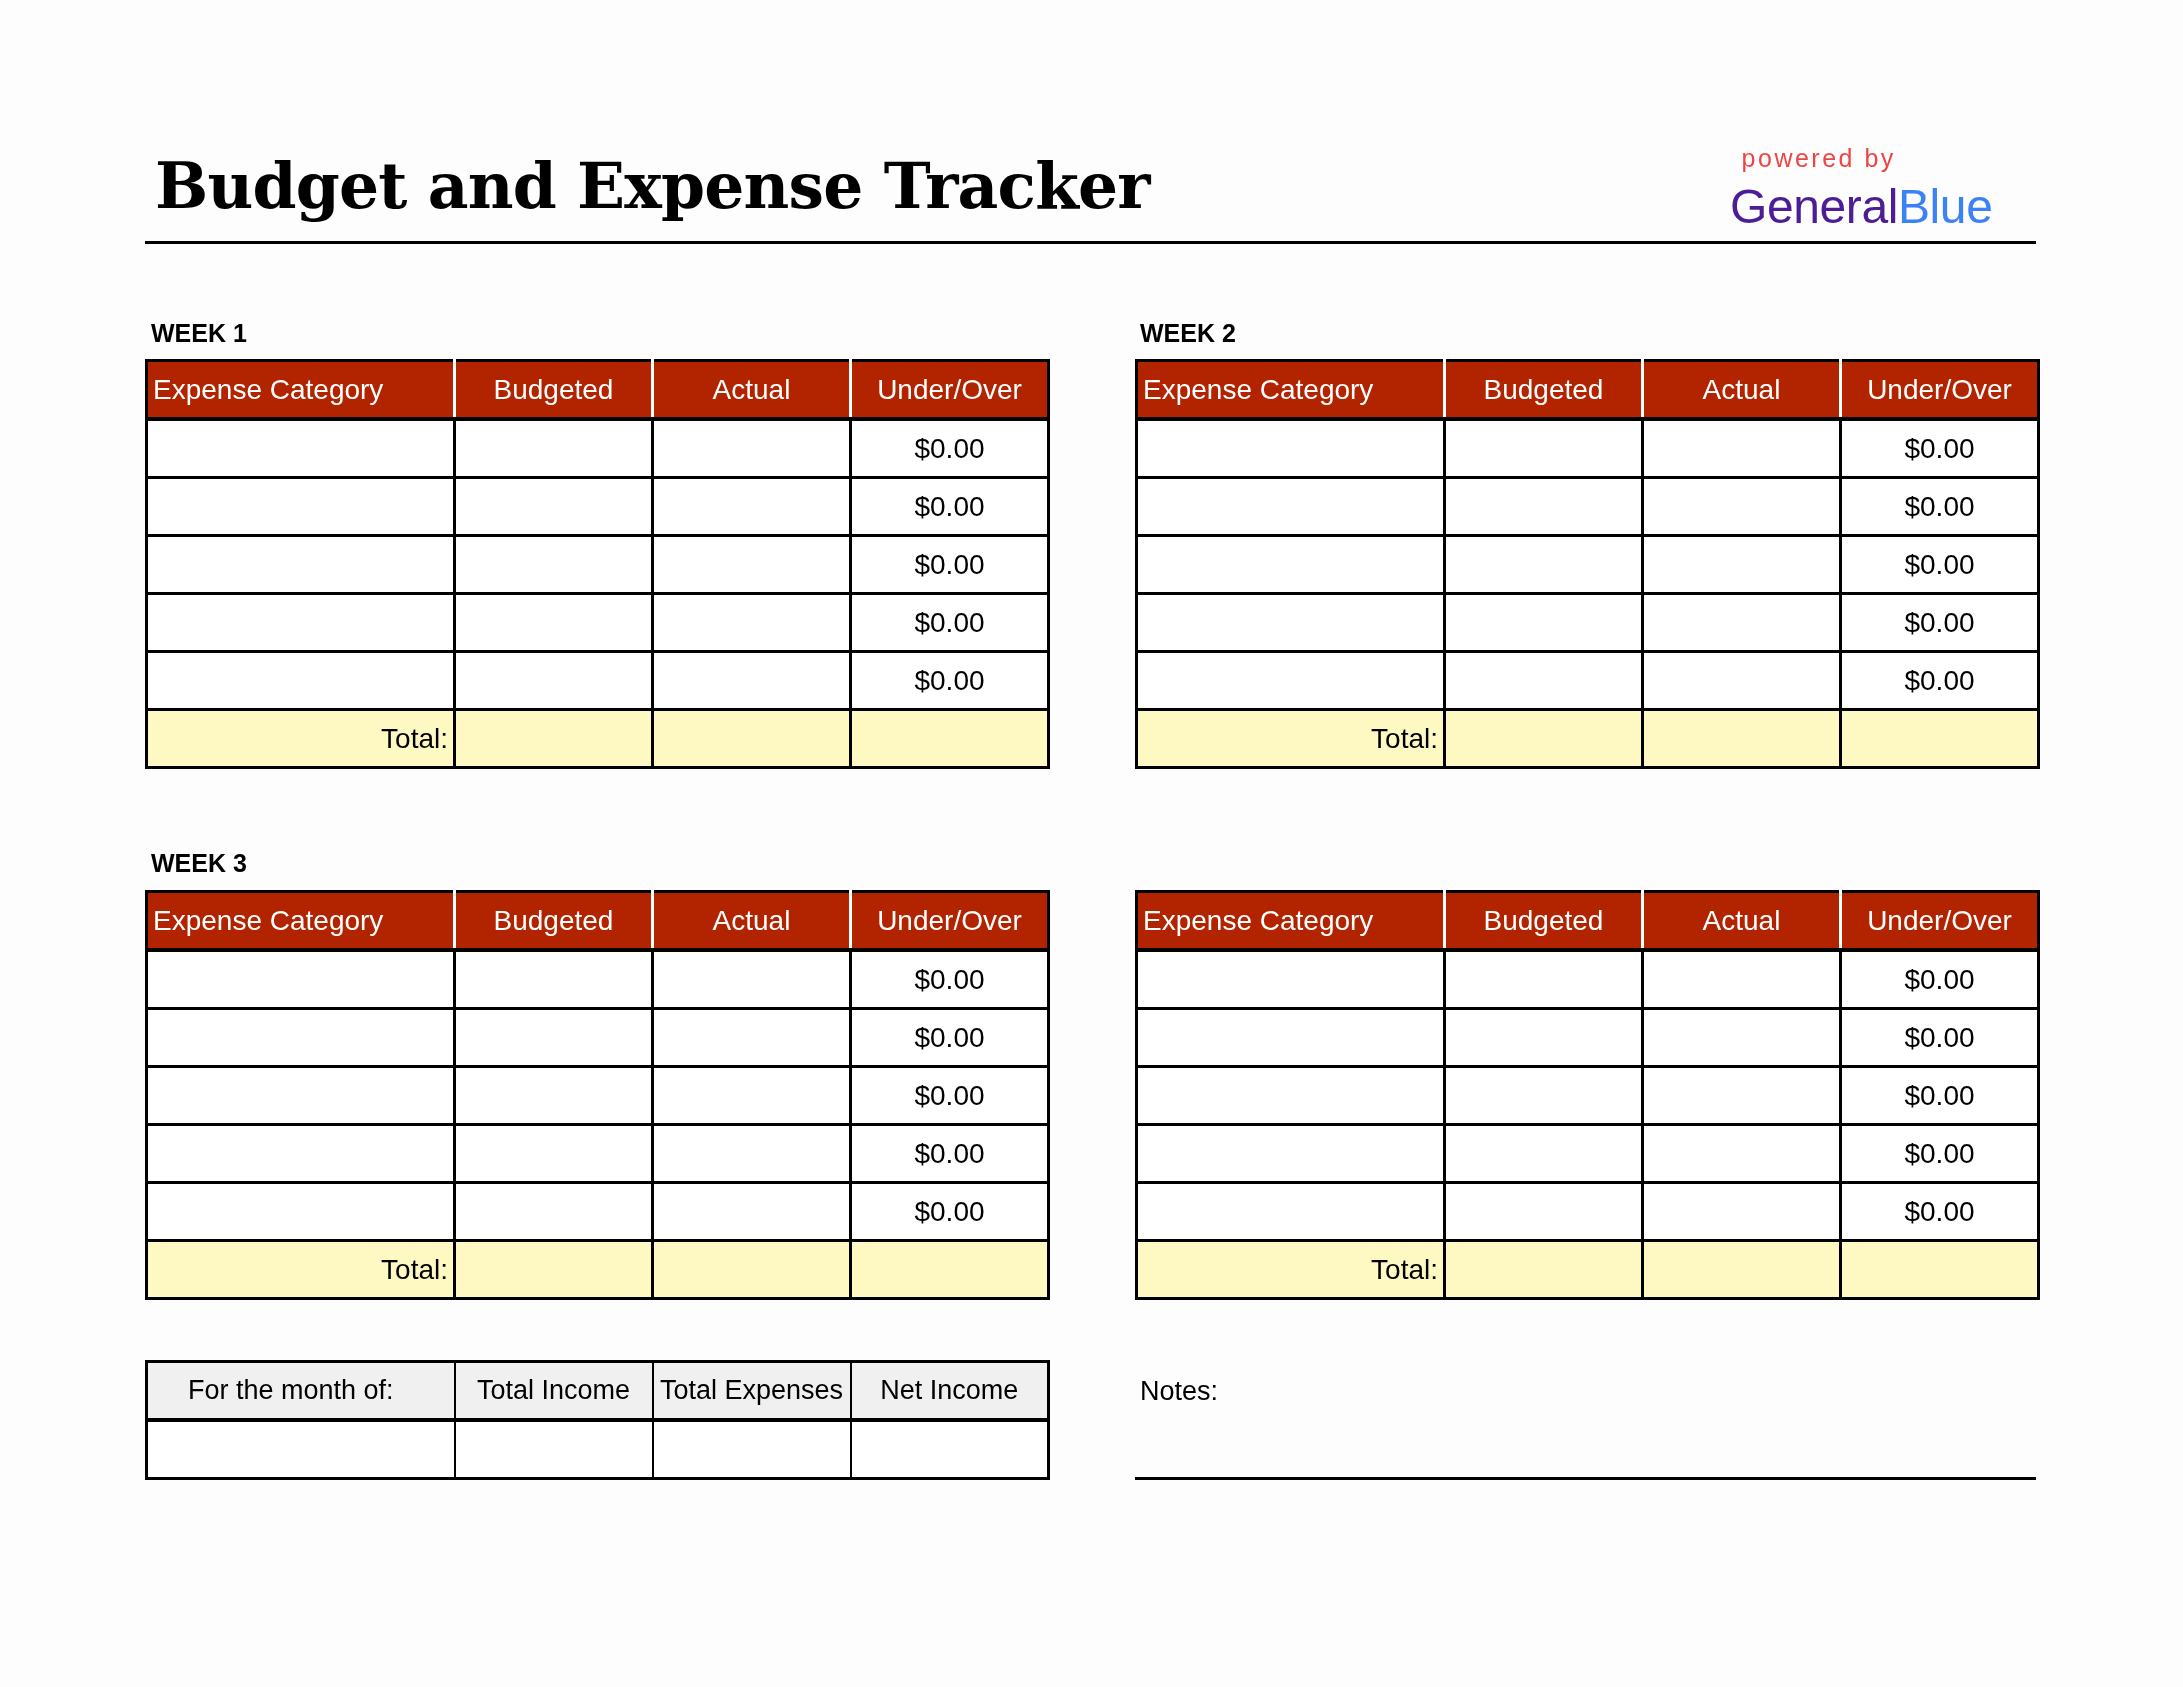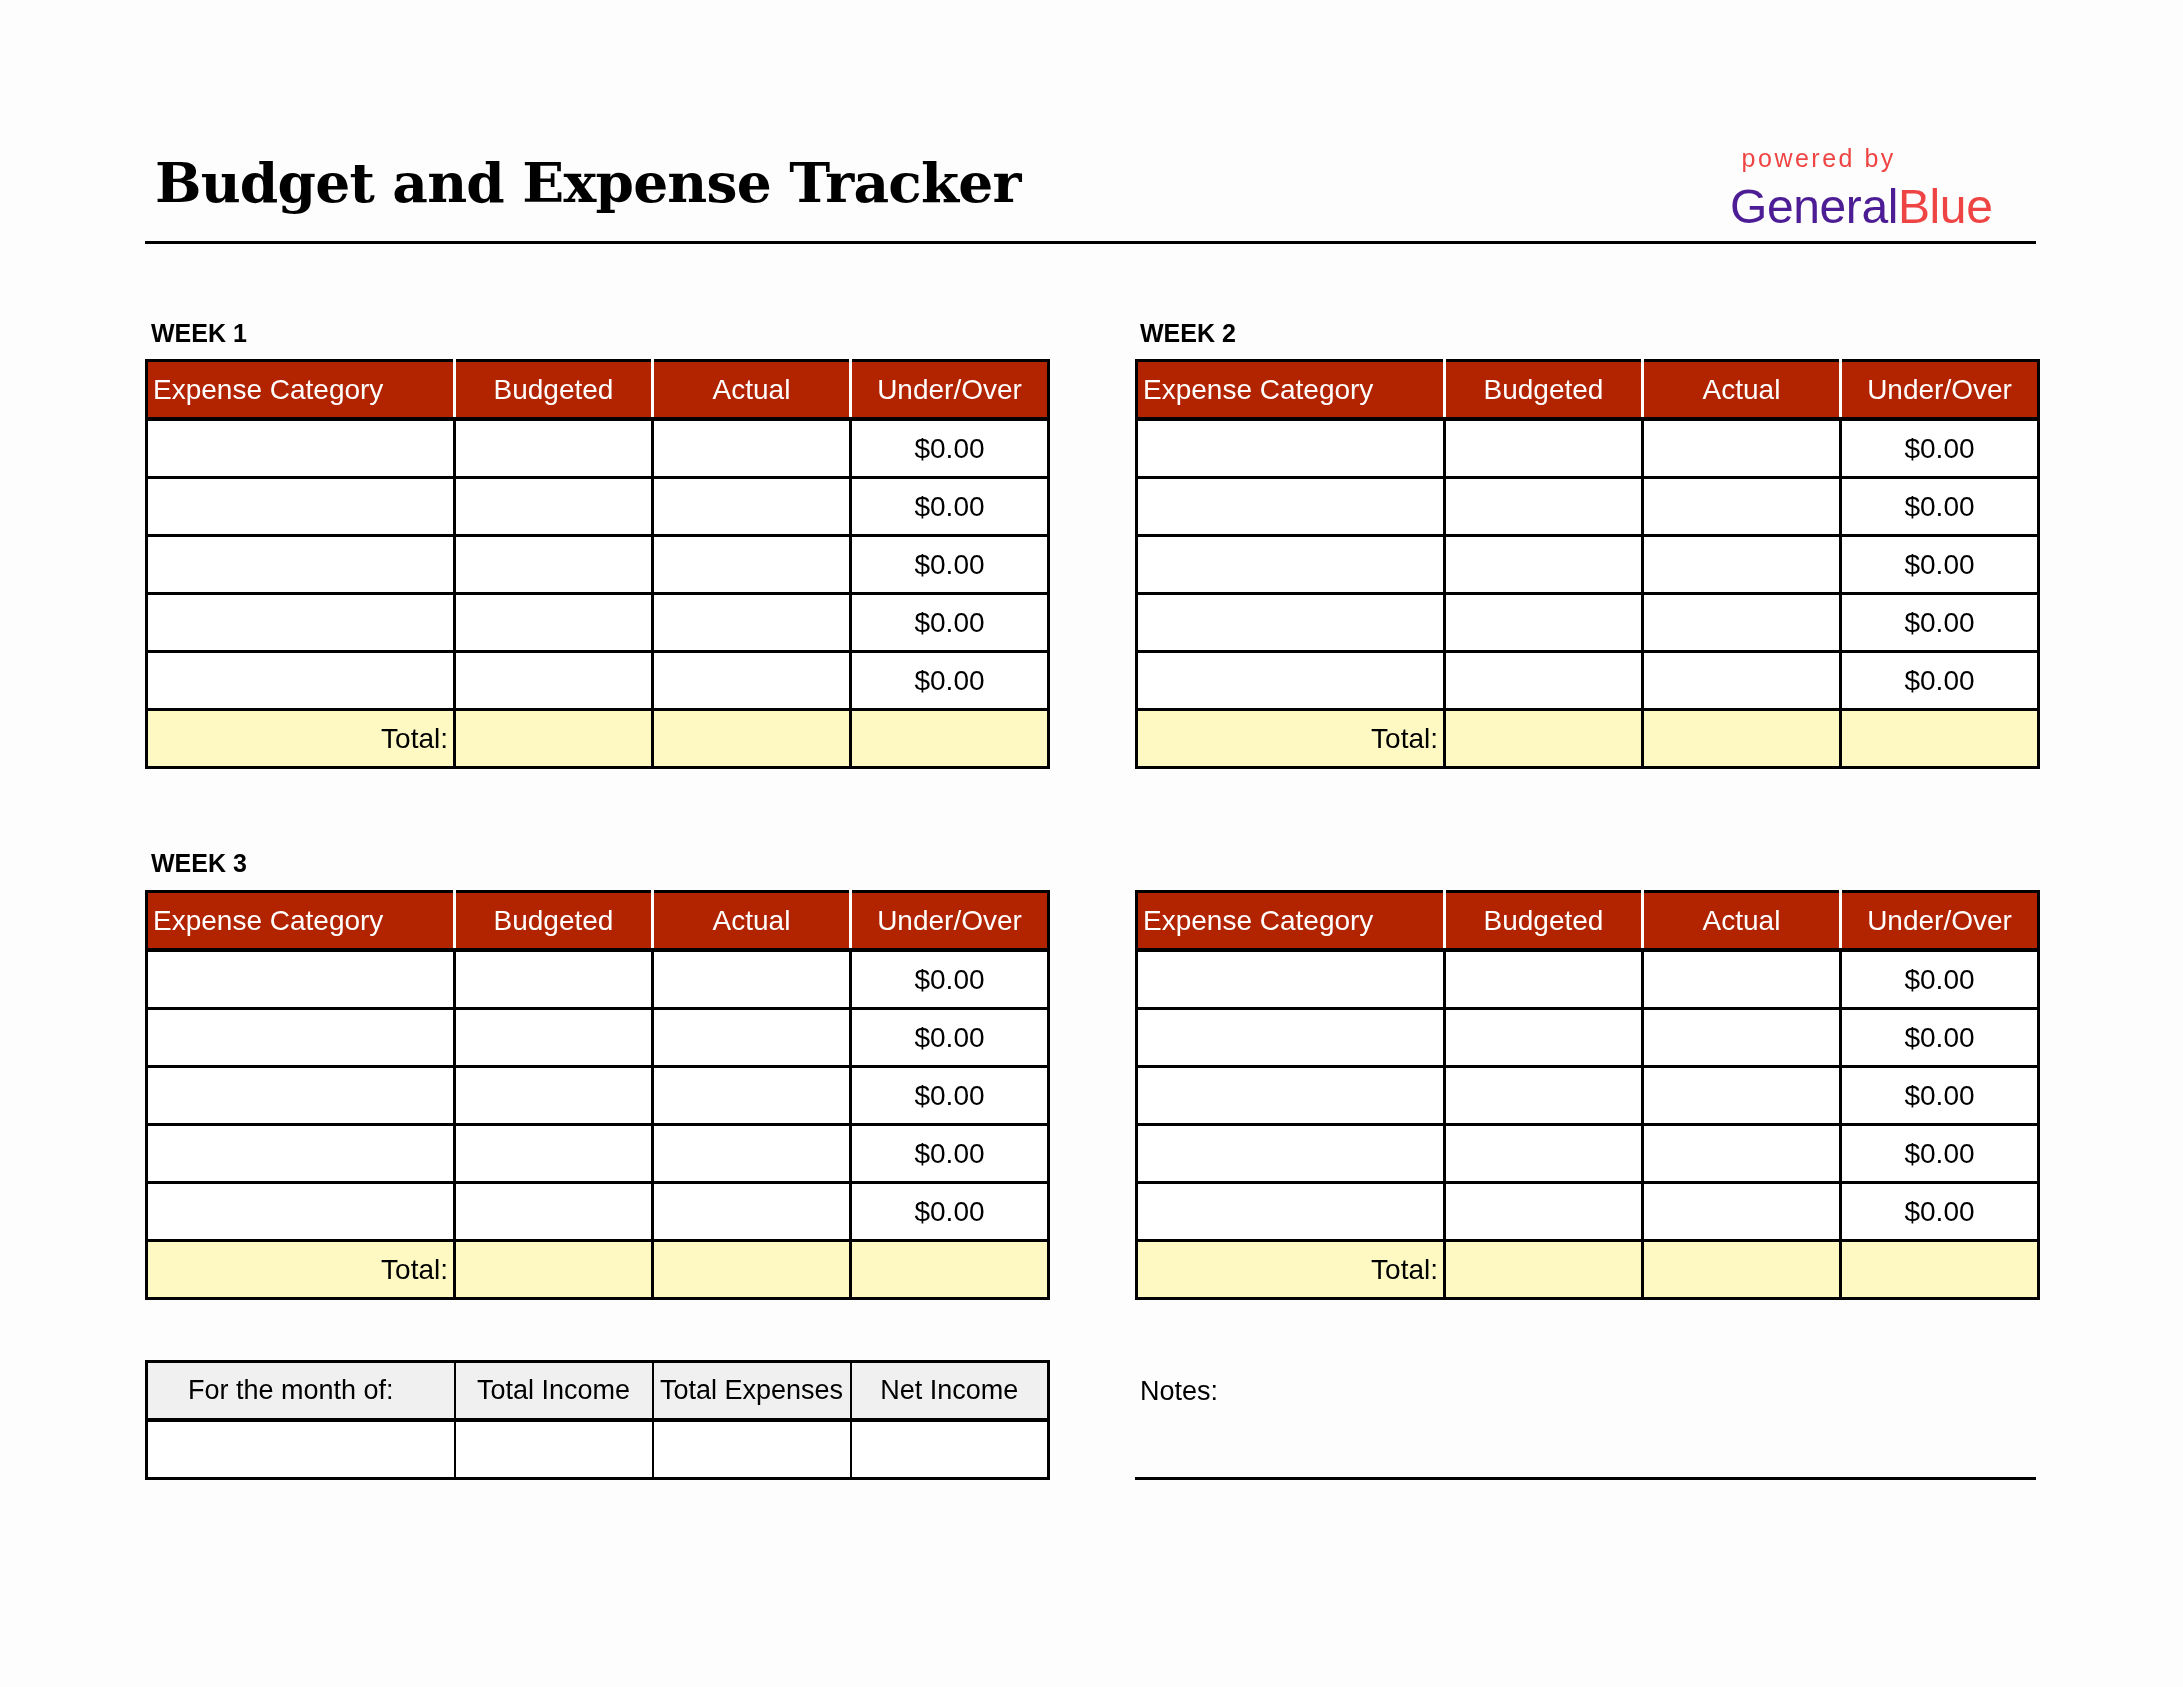--- a/index.html
+++ b/index.html
@@ -1,24 +1,24 @@
 <!DOCTYPE html>
 <html style="font-size:13.2px"><head>
 <meta charset="utf-8">
 <style>
   html, body { margin:0; padding:0; }
   body { width:2183px; height:1687px; background:#fdfdfd; position:relative; overflow:hidden;
          font-family:"Liberation Sans", "DejaVu Sans", sans-serif; color:#000; }
   .title { position:absolute; left:155px; top:155px; font-family:"DejaVu Serif", "Liberation Serif", serif;
-           font-weight:bold; font-size:55px; letter-spacing:-0.8px; line-height:1; }
+           font-weight:bold; font-size:63px; letter-spacing:-0.8px; line-height:1; }
   .brand { position:absolute; left:1730px; top:146px; width:314px; }
   .powered { font-size:25px; color:#ef4444; letter-spacing:2.5px; margin-left:11.6px; line-height:1; }
   .gb { font-size:48px; line-height:1; margin-top:11.6px; letter-spacing:-0.4px; }
   .gb .g { color:#4c1d95; }
-  .gb .b { color:#ef4444;margin-top:39px; }
+  .gb .b { color:#3b82f6;margin-top:39px; }
   .rule { position:absolute; left:145px; top:241px; width:1891px; height:3.3px; background:#000; }
 
   .week-label { position:absolute; font-weight:bold; font-size:25px; line-height:1; }
   table.wk { position:absolute; border-collapse:collapse; table-layout:fixed; width:901px;
              border:3.3px solid #000; }
   table.wk th { background:#b22400; color:#fff; font-weight:normal; font-size:28px; height:55px;
                 border-left:3.3px solid #fff; border-bottom:4.1px solid #000; padding:0 5px; white-space:nowrap; }
   table.wk th:first-child { border-left:none; text-align:left; }
   table.wk td { height:55px; border:3.3px solid #000; font-size:28px; text-align:center; padding:0 5px; background:#fff; }
   table.wk tr.total td { background:#fef9c3; }

